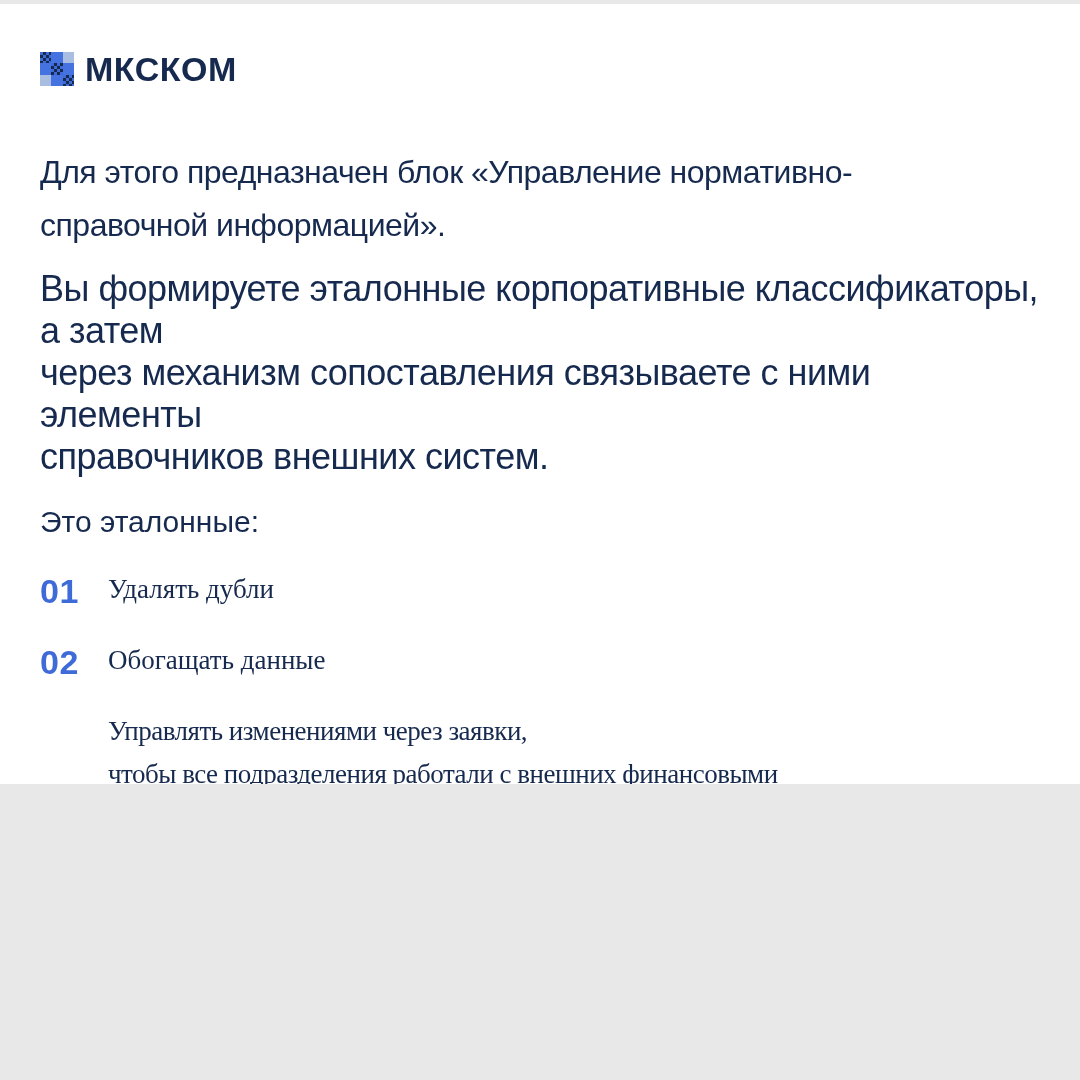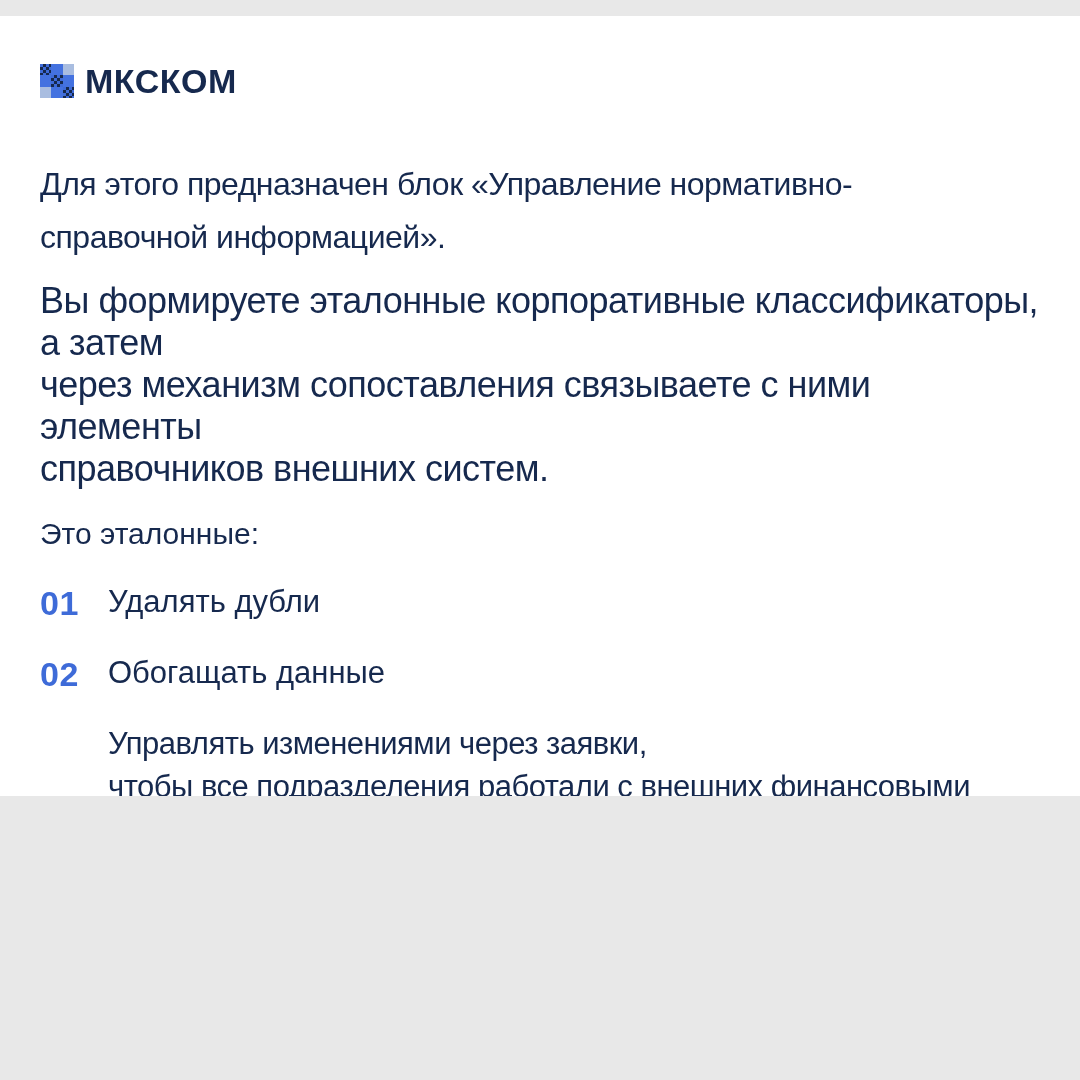--- a/index.html
+++ b/index.html
@@ -13,21 +13,21 @@
   html, body { background: #e8e8e8; }
   .page {
     width: 1080px;
     height: 780px;
     background: var(--background);
     font-family: "Liberation Sans", sans-serif;
     color: var(--navy);
     padding: 48px 40px 8px 40px;
     position: relative;
     overflow: hidden;
-    margin: 16px auto;
+    margin: 4px auto;
   }
   
   .logo-row { display: flex; align-items: center; gap: 11px; height: 34px; }
   .logo-icon {
     width: 34px; height: 34px;
     display: grid;
     grid-template-columns: repeat(3, 1fr);
     grid-template-rows: repeat(3, 1fr);
     flex-shrink: 0;
   }
@@ -83,25 +83,26 @@
     font-size: 34px;
     font-weight: 700;
     color: var(--blue);
     width: 46px;
     flex-shrink: 0;
     margin-right: 22px;
     letter-spacing: 0.5px;
     line-height: 40px;
   }
   .benefit-text {
-    font-size: 31px;
+    font-size: 27px;
     font-weight: 400;
     line-height: 43px;
     color: var(--navy);
     white-space: pre-line;
+    font-family: Liberation Serif, serif;
   }
   .benefit-item.condensed .benefit-text { letter-spacing: -0.5px; }
 </style>
 </head>
 <body>
 
 <div class="page">
 
   <div class="logo-row">
     <div class="logo-icon">

